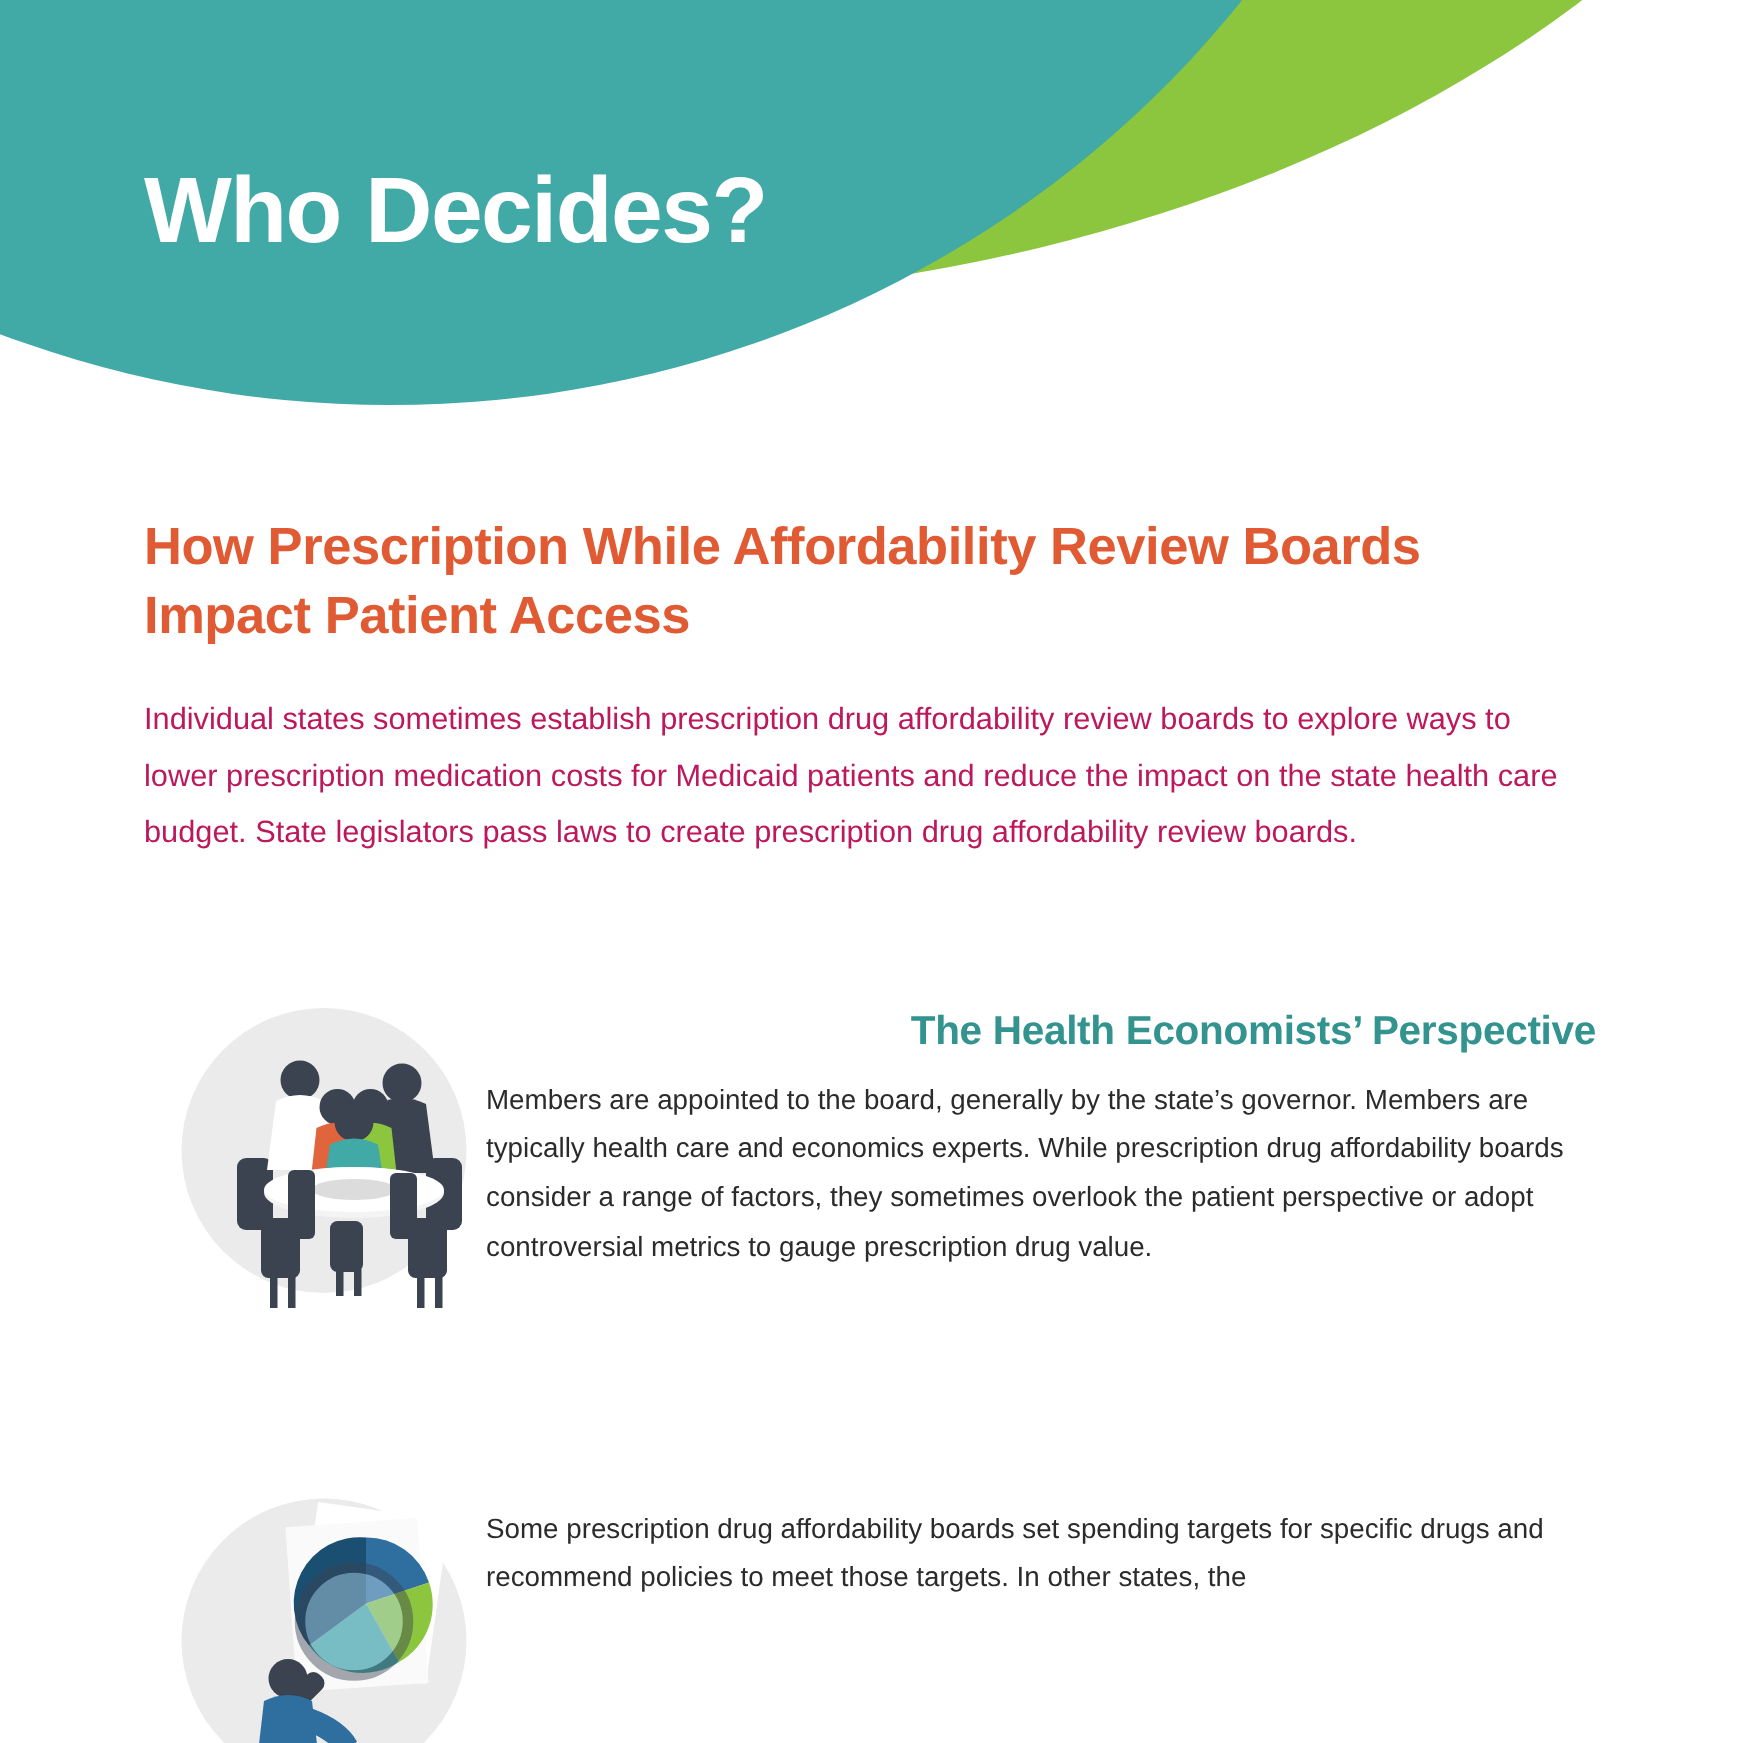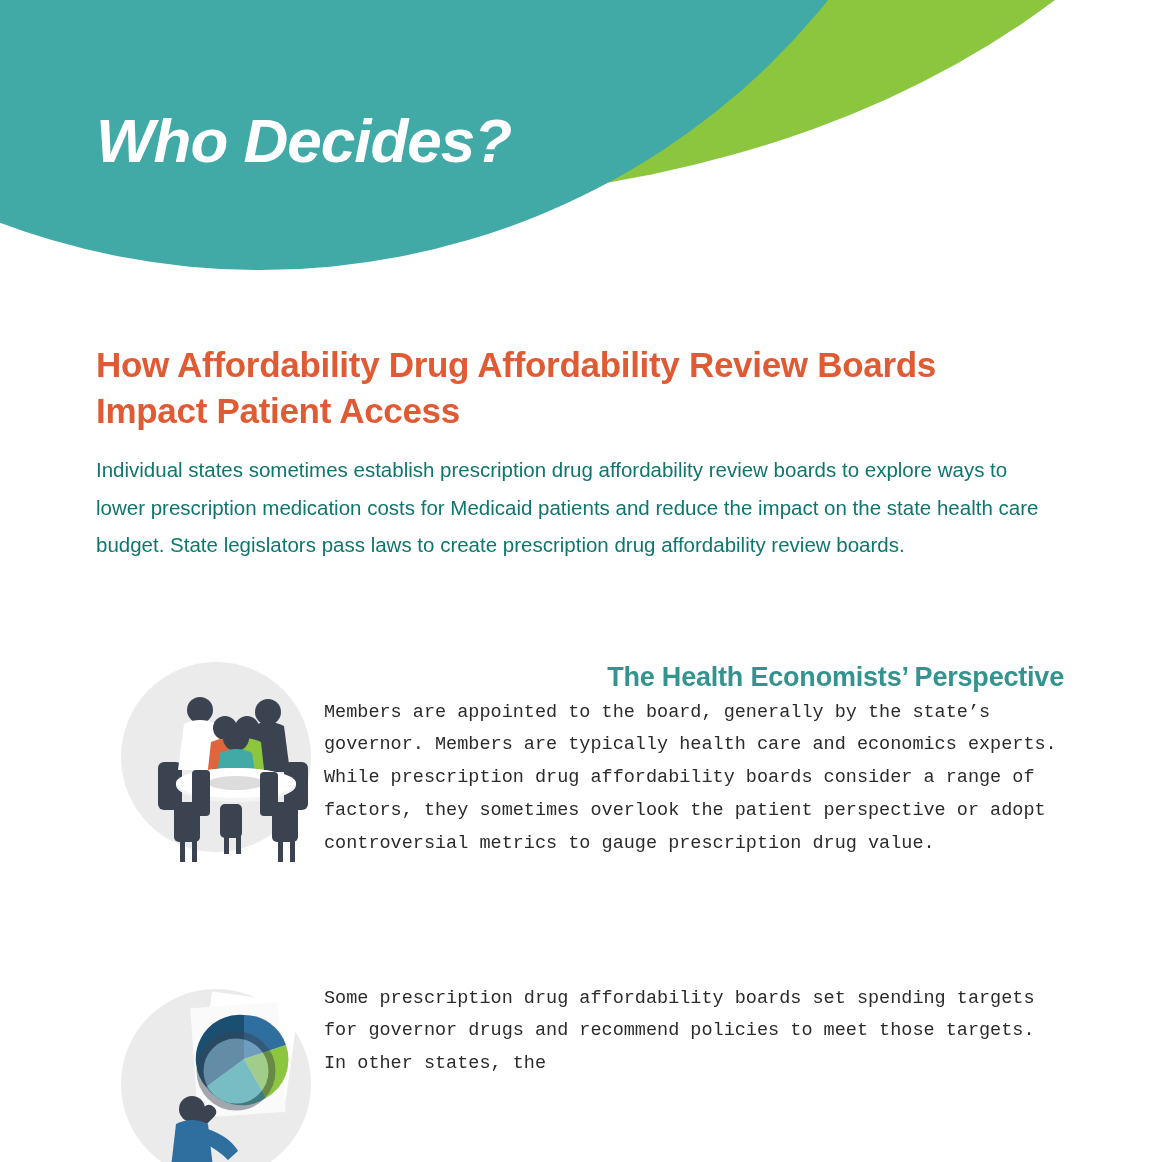--- a/index.html
+++ b/index.html
@@ -46,21 +46,20 @@
   }
   .header .title {
     position: absolute;
     left: 96px;
     top: 108px;
     color: #ffffff;
     font-size: 62px;
     font-weight: bold;
     letter-spacing: -1px;
     line-height: 1.05;
-    font-style: italic;
   }
 
   
   .content {
     position: absolute;
     top: 300px;
     left: 0;
     width: 1160px;
   }
 
@@ -68,22 +67,22 @@
     margin: 42px 96px 0 96px;
     color: #e05b33;
     font-size: 35px;
     font-weight: bold;
     line-height: 1.3;
     letter-spacing: -0.3px;
     max-width: 880px;
   }
 
   .intro-paragraph {
-    margin: 18px 96px 0 96px;
-    color: #0f766e;
+    margin: 28px 96px 0 96px;
+    color: #be185d;
     font-size: 20.5px;
     line-height: 1.83;
     max-width: 945px;
   }
 
   
   .block {
     display: flex;
     align-items: flex-start;
     margin: 0 96px;
@@ -107,42 +106,41 @@
     font-size: 27px;
     font-weight: bold;
     margin: 10px 0 0 0;
     letter-spacing: -0.2px;
     text-align: right;
   }
   .block-body {
     color: #2b2b2b;
     font-size: 18.5px;
     line-height: 1.78;
-    margin-top: 4px;
-    font-family: Liberation Mono, monospace;
+    margin-top: 14px;
   }
 
   
   .ill1 { position: absolute; left: 0; top: 0; width: 228px; height: 215px; }
 
   
   .ill2 { position: absolute; left: 0; top: 0; width: 228px; height: 215px; }
 </style>
 </head>
 <body>
 
 <div class="header">
   <div class="blob-green"></div>
   <div class="blob-teal"></div>
   <div class="title">Who Decides?</div>
 </div>
 
 <div class="content">
 
-  <div class="section-heading">How Affordability Drug Affordability Review Boards Impact Patient Access</div>
+  <div class="section-heading">How Prescription While Affordability Review Boards Impact Patient Access</div>
 
   <div class="intro-paragraph">Individual states sometimes establish prescription drug affordability review boards to explore ways to lower prescription medication costs for Medicaid patients and reduce the impact on the state health care budget. State legislators pass laws to create prescription drug affordability review boards.</div>
 
   <div class="block first">
     <div class="block-icon">
       <svg class="ill1" viewBox="0 0 228 215" xmlns="http://www.w3.org/2000/svg">
         <circle cx="120" cy="105" r="95" fill="#ebebeb"></circle>
 
         <rect x="62" y="110" width="24" height="48" rx="6" fill="#3b4250"></rect>
         <rect x="188" y="110" width="24" height="48" rx="6" fill="#3b4250"></rect>
@@ -203,17 +201,17 @@
         <circle cx="140" cy="92" r="36" fill="#bcd6e8" opacity="0.45" stroke="#3b4250" stroke-width="7"></circle>
         <rect x="96" y="122" width="14" height="42" rx="6" transform="rotate(45 103 143)" fill="#3b4250"></rect>
 
         <circle cx="96" cy="130" r="13" fill="#3b4250"></circle>
         <path d="M80 145 q16 -8 32 0 l6 52 h-44 z" fill="#2f6f9f"></path>
         <path d="M112 150 q22 8 30 22 l-10 9 q-12 -12 -24 -16 z" fill="#2f6f9f"></path>
         <rect x="78" y="190" width="44" height="22" fill="#3b4250"></rect>
       </svg>
     </div>
     <div class="block-text">
-      <div class="block-body">Some prescription drug affordability boards set spending targets for governor drugs and recommend policies to meet those targets. In other states, the</div>
+      <div class="block-body">Some prescription drug affordability boards set spending targets for specific drugs and recommend policies to meet those targets. In other states, the</div>
     </div>
   </div>
 
 </div>
 
 </body></html>

